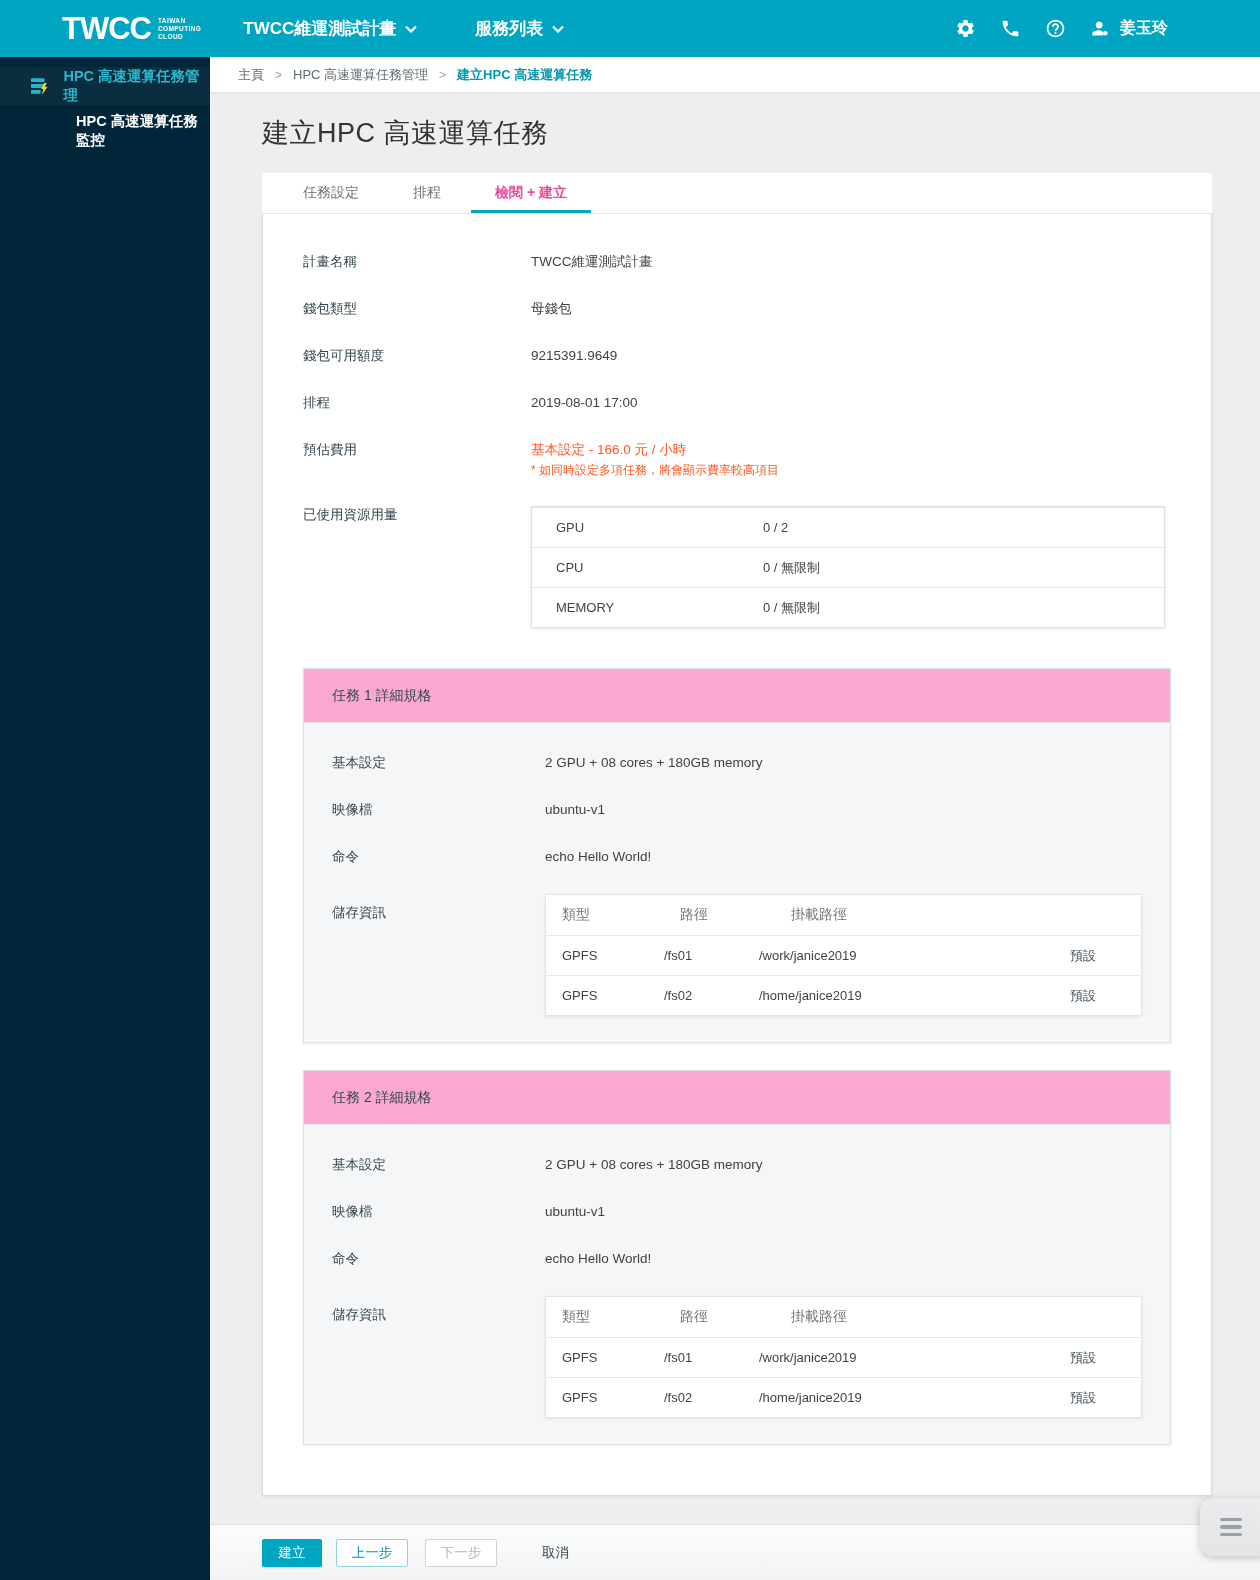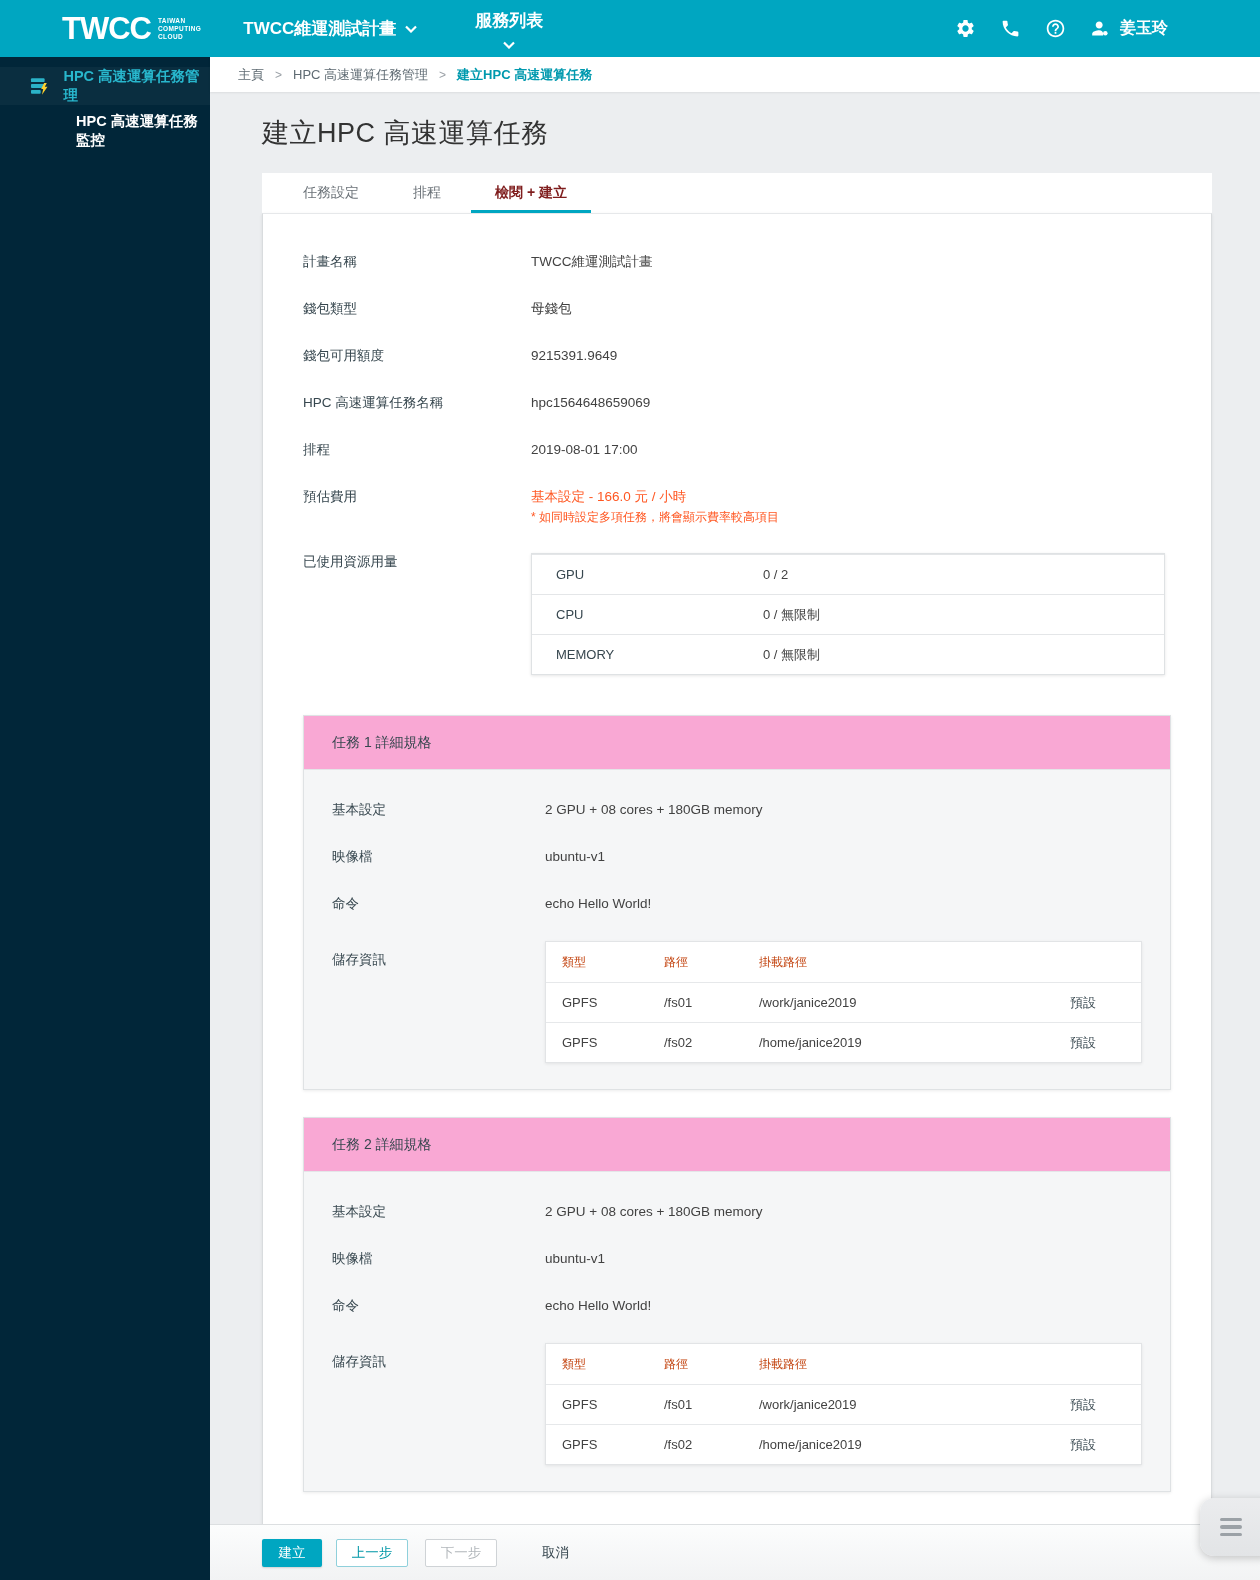--- a/index.html
+++ b/index.html
@@ -10,21 +10,21 @@
   }
 
   
   .topbar { height:57px; background:#00a6c1; display:flex; align-items:center;
             color:#fff; padding:0 92px 0 62px; }
   .logo { display:flex; align-items:center; cursor:pointer; }
   .logo-brand { font-size:31px; font-weight:800; letter-spacing:-1px; line-height:1; }
   .logo-tagline { margin-left:7px; font-size:6.5px; font-weight:700; line-height:8px; letter-spacing:.4px; }
   .nav-item { display:flex; align-items:center; gap:9px; font-size:17px; font-weight:700; cursor:pointer; }
   .nav-item.first { margin-left:42px; }
-  .nav-item.second { margin-left:58px;flex-direction:column; }
+  .nav-item.second { margin-left:58px; }
   .chev { width:12px; height:8px; }
   .top-right { margin-left:auto; display:flex; align-items:center; gap:24px; }
   .top-icon { width:21px; height:21px; cursor:pointer; display:block; }
   .user-box { display:flex; align-items:center; gap:9px; cursor:pointer; }
   .user-name { font-size:16px; font-weight:700; }
 
   
   .shell { display:flex; height:1523px; }
   .sidebar { width:210px; background:#012639; flex-shrink:0; padding-top:10px; }
   .side-item { height:38px; display:flex; align-items:center; color:#fff;
@@ -41,21 +41,21 @@
   .crumb-sep { color:#9aa0a6; font-size:12px; }
   .crumb-current { color:#0099ae; font-weight:700; }
 
   .main { flex:1; overflow:hidden; padding:0 48px 0 52px; }
   .page-title { font-size:27px; color:#333; margin:23px 0 22px; font-weight:400; letter-spacing:.5px; }
 
   
   .tabs { background:#fff; height:40px; display:flex; padding-left:14px; }
   .tab { padding:0 27px; display:flex; align-items:center; justify-content:center;
          font-size:14px; color:#6b7278; position:relative; cursor:pointer; }
-  .tab.active { color:#7f1d1d; font-weight:700; }
+  .tab.active { color:#ec4899; font-weight:700; }
   .tab.active::after { content:""; position:absolute; left:3px; right:3px; bottom:0;
                        height:3px; background:#00a6c1; }
 
   
   .panel { background:#fff; border:1px solid #d9dcde; border-top:1px solid #e6e8ea;
            box-shadow:0 1px 3px rgba(0,0,0,.08); padding:38px 40px 50px; }
   .field-row { display:flex; margin-bottom:28px; font-size:13.5px; line-height:19px; }
   .field-label { width:228px; flex-shrink:0; color:#37474f; }
   .field-value { color:#424242; }
   .cost-value { color:#ff5722; }
@@ -78,21 +78,21 @@
                       padding-left:28px; font-size:14px; color:#37474f;
                       border-bottom:1px solid #e4e6e8; }
   .task-card-body { background:#f5f6f7; padding:30px 28px 26px; }
   .task-card-body .field-label { width:213px; }
 
   .storage-row { display:flex; font-size:13.5px; }
   .storage-label { width:213px; flex-shrink:0; color:#37474f; padding-top:10px; }
   .storage-table { flex:1; background:#fff; border:1px solid #e2e4e6;
                    box-shadow:0 1px 3px rgba(0,0,0,.08); }
   .s-tr { display:flex; align-items:center; height:40px; font-size:13px; }
-  .s-head { color:#c2410c; font-size:12px; }
+  .s-head { color:#737373; font-size:14px;gap:16px; }
   .s-tr + .s-tr { border-top:1px solid #e6e8ea; }
   .c-type { width:118px; padding-left:16px; }
   .c-path { width:95px; }
   .c-mount { flex:1; }
   .c-tag { width:116px; text-align:center; color:#37474f; }
 
   
   .footer { height:56px; background:linear-gradient(#fcfdfd,#f2f3f4);
             border-top:1px solid #dcdfe1; display:flex; align-items:center;
             padding-left:52px; position:relative; z-index:2; }
@@ -208,24 +208,20 @@
         </div>
         <div class="field-row">
           <div class="field-label">錢包類型</div>
           <div class="field-value">母錢包</div>
         </div>
         <div class="field-row">
           <div class="field-label">錢包可用額度</div>
           <div class="field-value">9215391.9649</div>
         </div>
         <div class="field-row">
-          <div class="field-label">HPC 高速運算任務名稱</div>
-          <div class="field-value">hpc1564648659069</div>
-        </div>
-        <div class="field-row">
           <div class="field-label">排程</div>
           <div class="field-value">2019-08-01 17:00</div>
         </div>
 
         <div class="field-row cost-row">
           <div class="field-label">預估費用</div>
           <div>
             <div class="cost-value">基本設定 - 166.0 元 / 小時</div>
             <div class="cost-note">* 如同時設定多項任務，將會顯示費率較高項目</div>
           </div>

